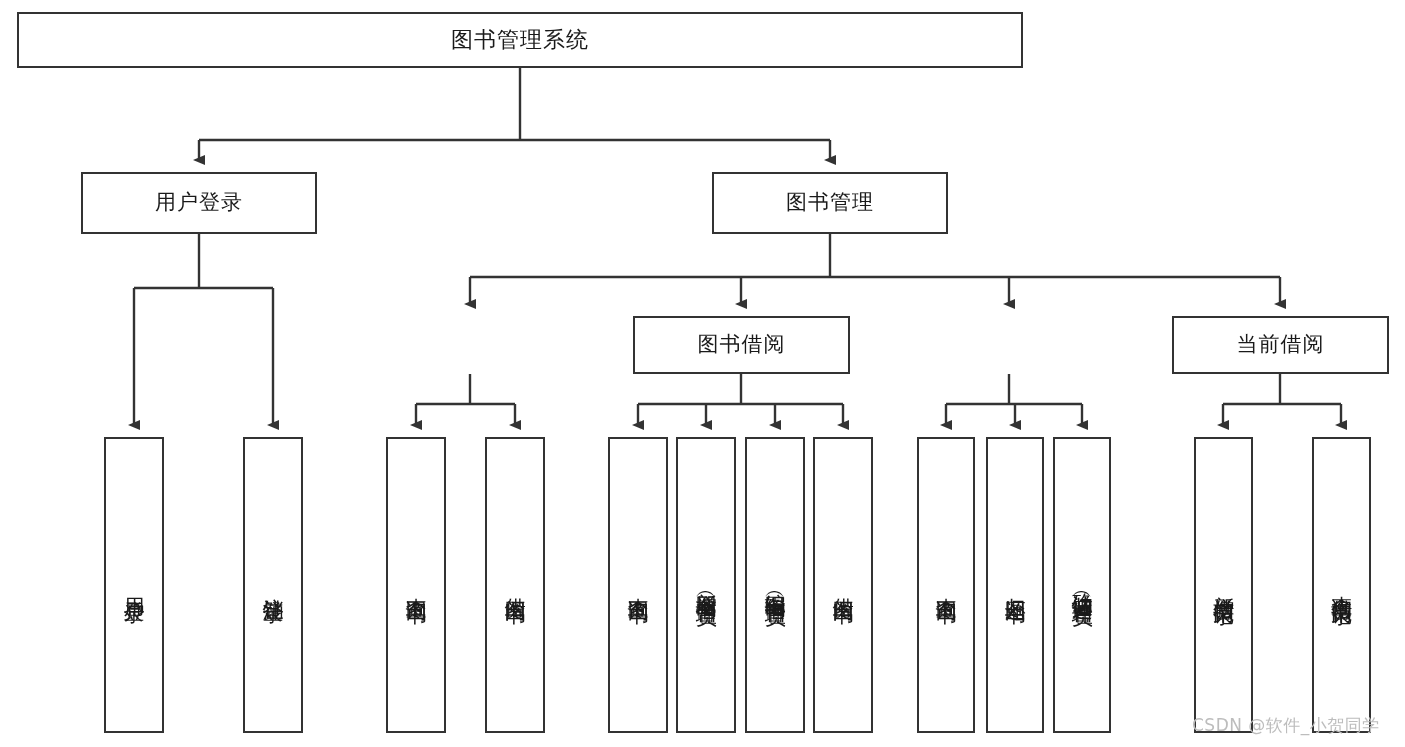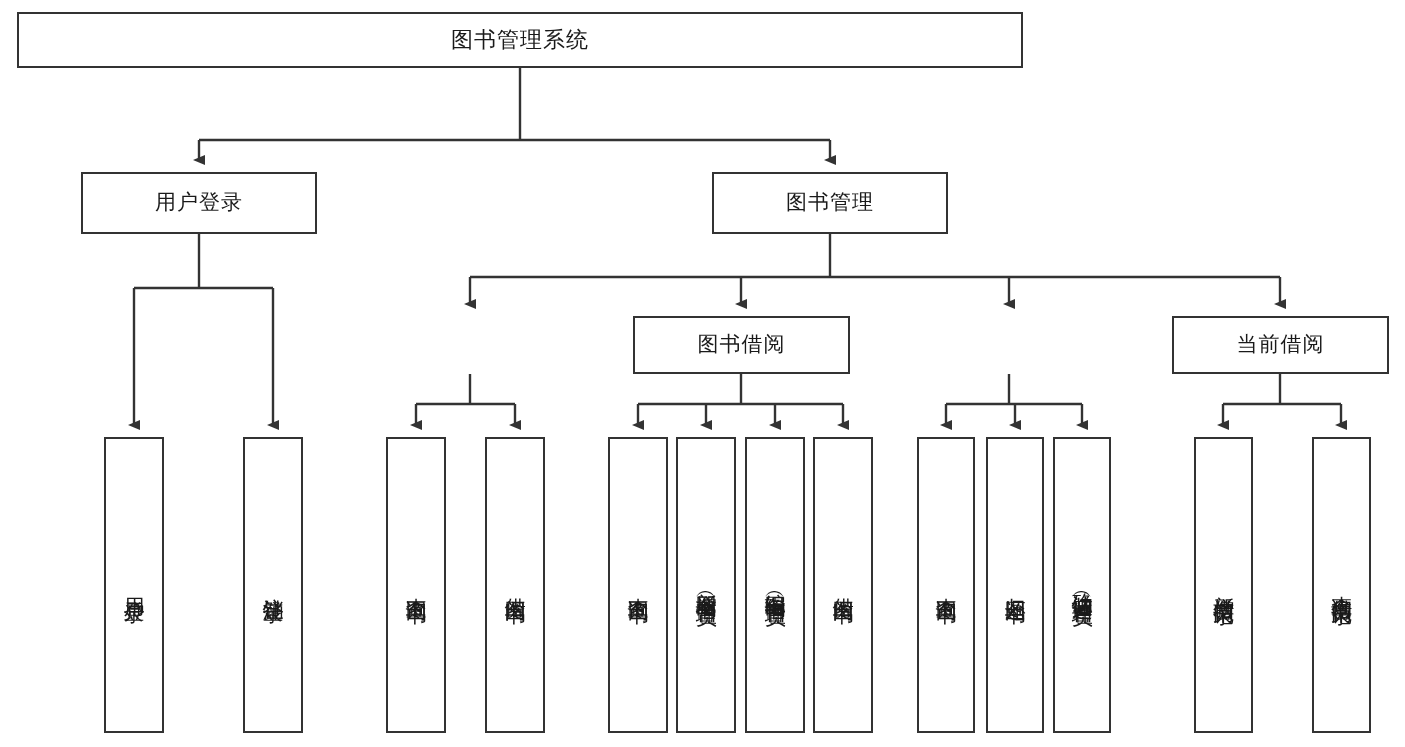--- a/index.html
+++ b/index.html
@@ -179,14 +179,15 @@
   </div>
 
   <div class="node vert" style="left:1194px; top:437px; width:59px; height:296px;">
     <span class="vtext">新增借阅记录</span>
   </div>
 
   <div class="node vert" style="left:1312px; top:437px; width:59px; height:296px;">
     <span class="vtext">查询借阅记录</span>
   </div>
 
+  <div class="watermark" style="left:1192px; top:714px;">CSDN @软件_小贺同学</div>
 
 </div>
 
 </body></html>

